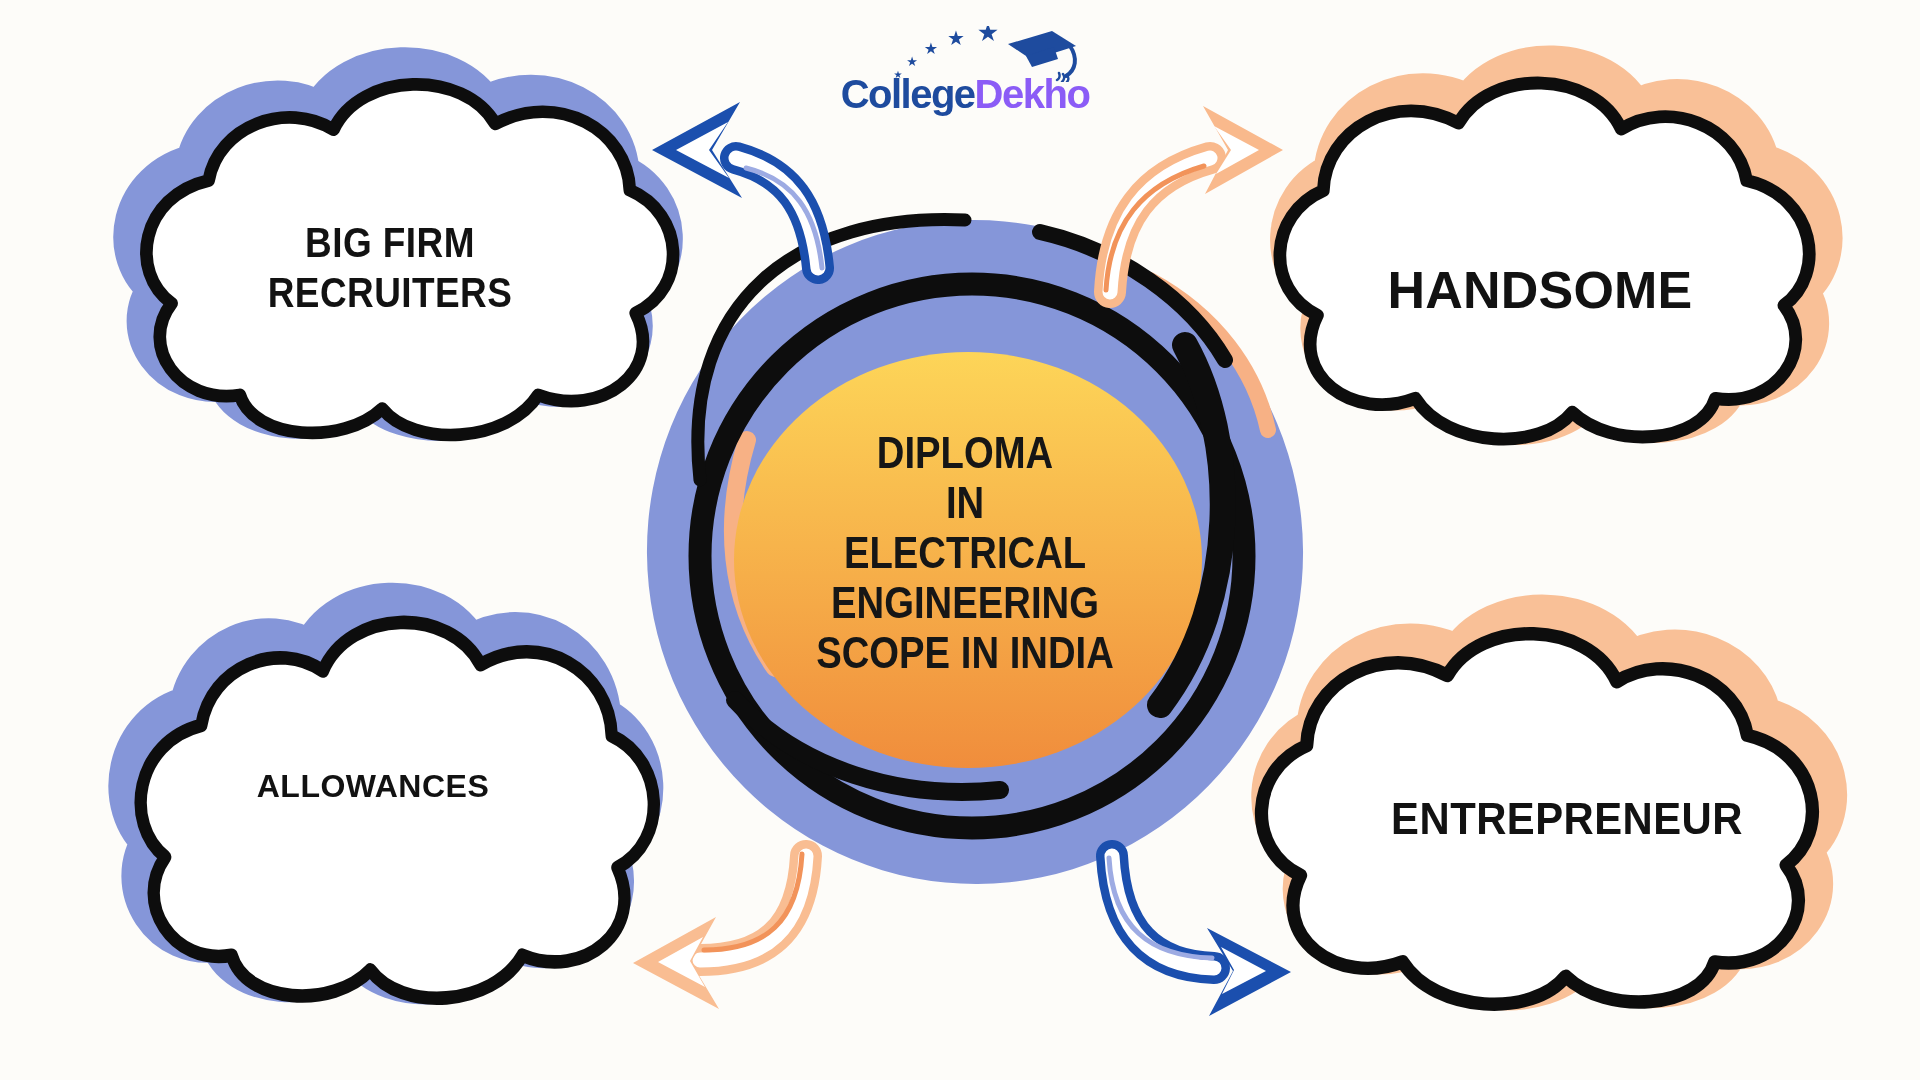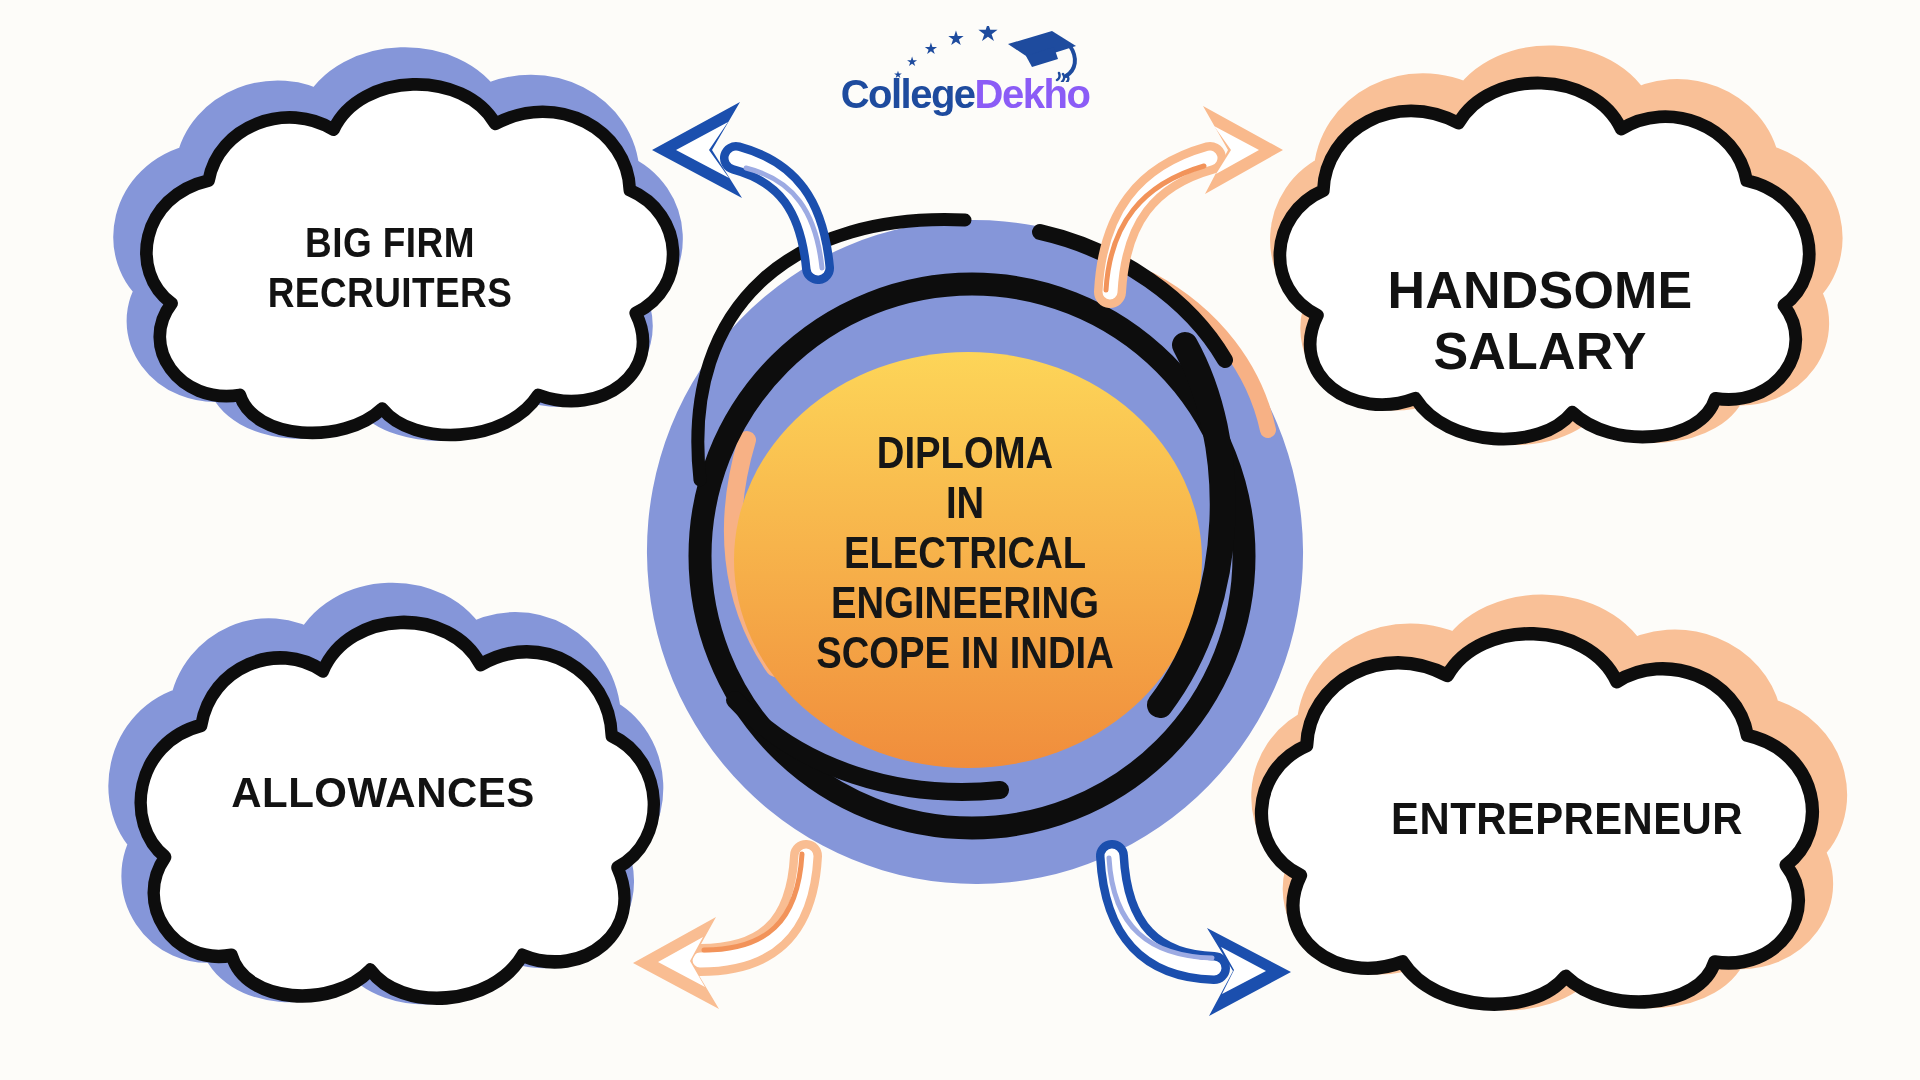--- a/index.html
+++ b/index.html
@@ -10,21 +10,21 @@
   svg.scene{position:absolute;left:0;top:0;width:1920px;height:1080px;}
   .label{
     position:absolute;color:#121212;font-weight:700;text-align:center;
     line-height:1.18;letter-spacing:.5px;white-space:nowrap;
   }
   .label .ln{display:block;}
   .cond{transform:scaleX(.88);transform-origin:center;}
   .cond95{transform:scaleX(.95);transform-origin:center;}
   .lbl-tl{left:150px;top:218px;width:480px;font-size:42px;}
   .lbl-tr{left:1295px;top:220px;width:490px;font-size:52px;letter-spacing:.2px;margin-top:40px;}
-  .lbl-bl{left:118px;top:768px;width:530px;font-size:42px;}
+  .lbl-bl{left:108px;top:768px;width:530px;font-size:32px;}
   .lbl-br{left:1297px;top:793px;width:540px;font-size:44px;}
   .center-title{
     left:720px;top:428px;width:490px;font-size:45px;line-height:50px;
     transform:scaleX(.85);transform-origin:center;color:#161616;letter-spacing:0;
   }
   .logo{position:absolute;left:840px;top:26px;width:250px;text-align:center;}
   .logo-emblem{display:block;margin:0 auto;}
   .logo-text{
     font-size:40px;font-weight:700;letter-spacing:-1.5px;line-height:1;
     margin-top:-8px;white-space:nowrap;
@@ -125,21 +125,20 @@
     </svg>
     <div class="logo-text"><span class="logo-college">College</span><span class="logo-dekho">Dekho</span></div>
   </div>
 
   <div class="label lbl-tl cond">
     <span class="ln">BIG FIRM</span>
     <span class="ln">RECRUITERS</span>
   </div>
   <div class="label lbl-tr">
     <span class="ln">HANDSOME</span>
-    <span class="ln">SALARY</span>
   </div>
   <div class="label lbl-bl">
     <span class="ln">ALLOWANCES</span>
   </div>
   <div class="label lbl-br cond95">
     <span class="ln">ENTREPRENEUR</span>
   </div>
 
   <div class="label center-title">
     <span class="ln">DIPLOMA</span>

